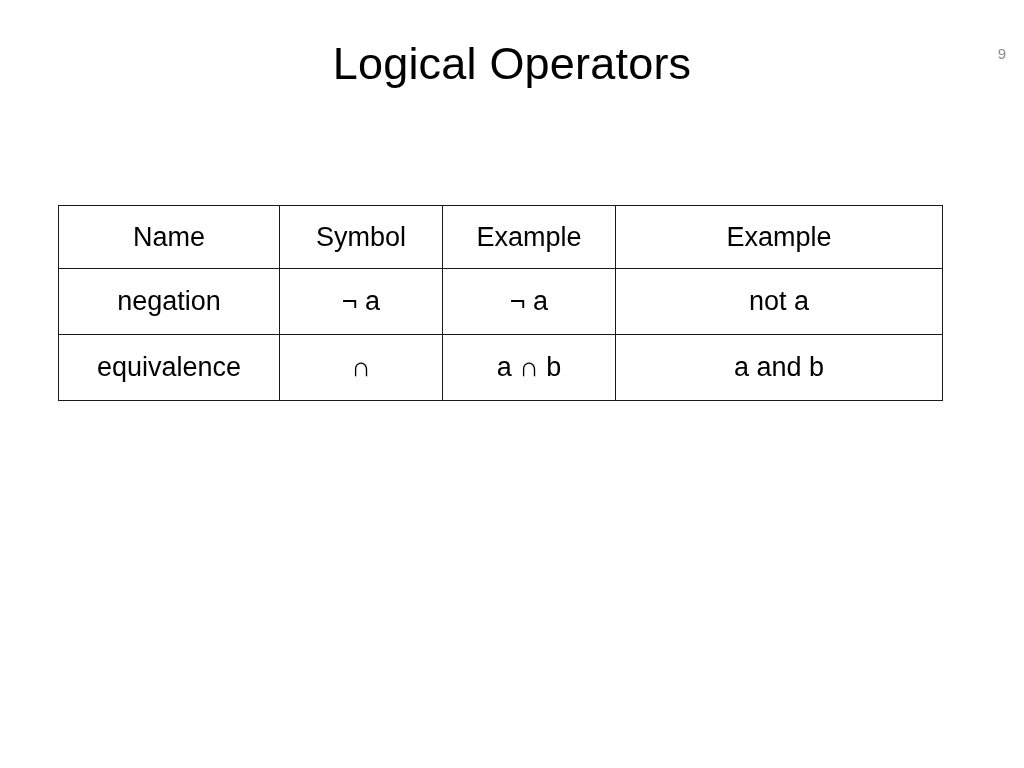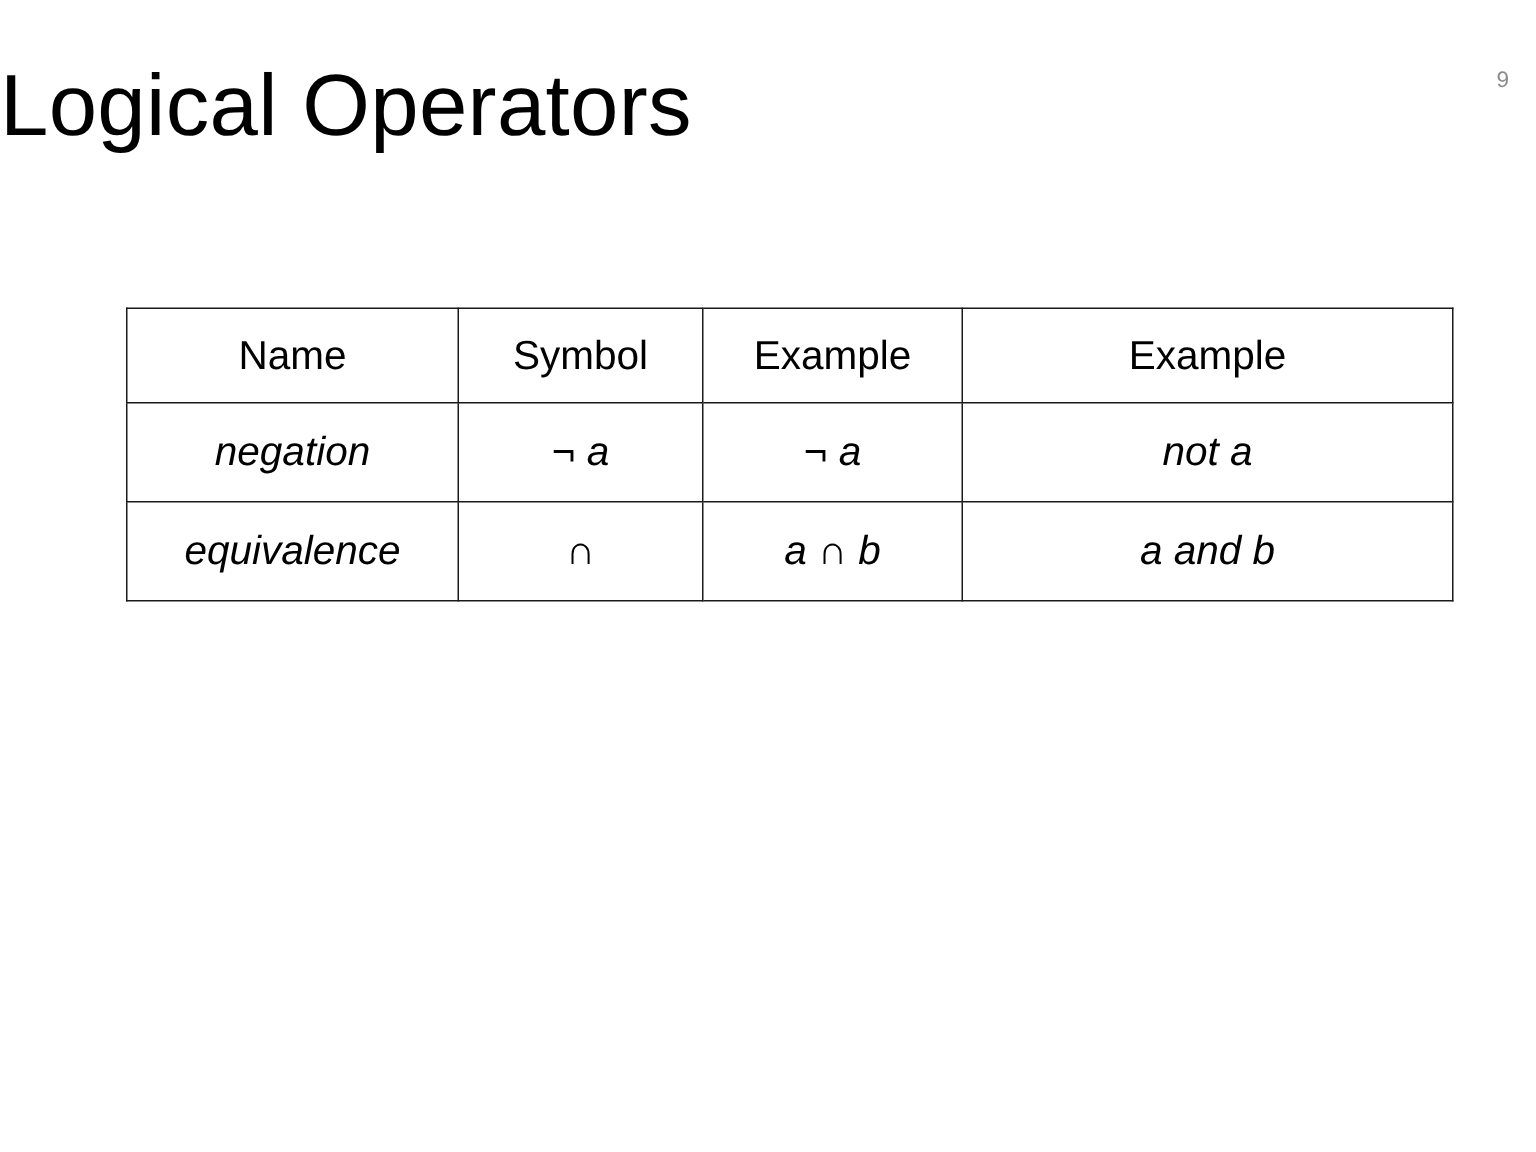--- a/index.html
+++ b/index.html
@@ -30,30 +30,31 @@
     color: #8c8c8c;
     font-family: "Liberation Sans", sans-serif;
     line-height: 1;
   }
 
   .slide-title {
     position: absolute;
     top: 38px;
     left: 0;
     width: 1024px;
-    font-size: 58px;
+    text-align: center;
+    font-size: 45px;
     font-weight: normal;
     letter-spacing: 0.2px;
     line-height: 1.15;
     color: #000000;
   }
 
   .table-wrap {
     position: absolute;
-    left: 84px;
+    left: 58px;
     top: 205px;
     width: 880px;
   }
 
   table.ops {
     border-collapse: collapse;
     width: 880px;
     table-layout: fixed;
   }
 
@@ -68,21 +69,20 @@
     padding: 0;
     line-height: 1.28;
   }
 
   table.ops th {
     height: 62px;
   }
 
   table.ops td {
     height: 65px;
-    font-style: italic;
   }
 
   tr.row-implication td {
     height: 93px;
   }
 
   .col-name  { width: 220px; }
   .col-sym   { width: 162px; }
   .col-ex    { width: 172px; }
   .col-mean  { width: 326px; }

